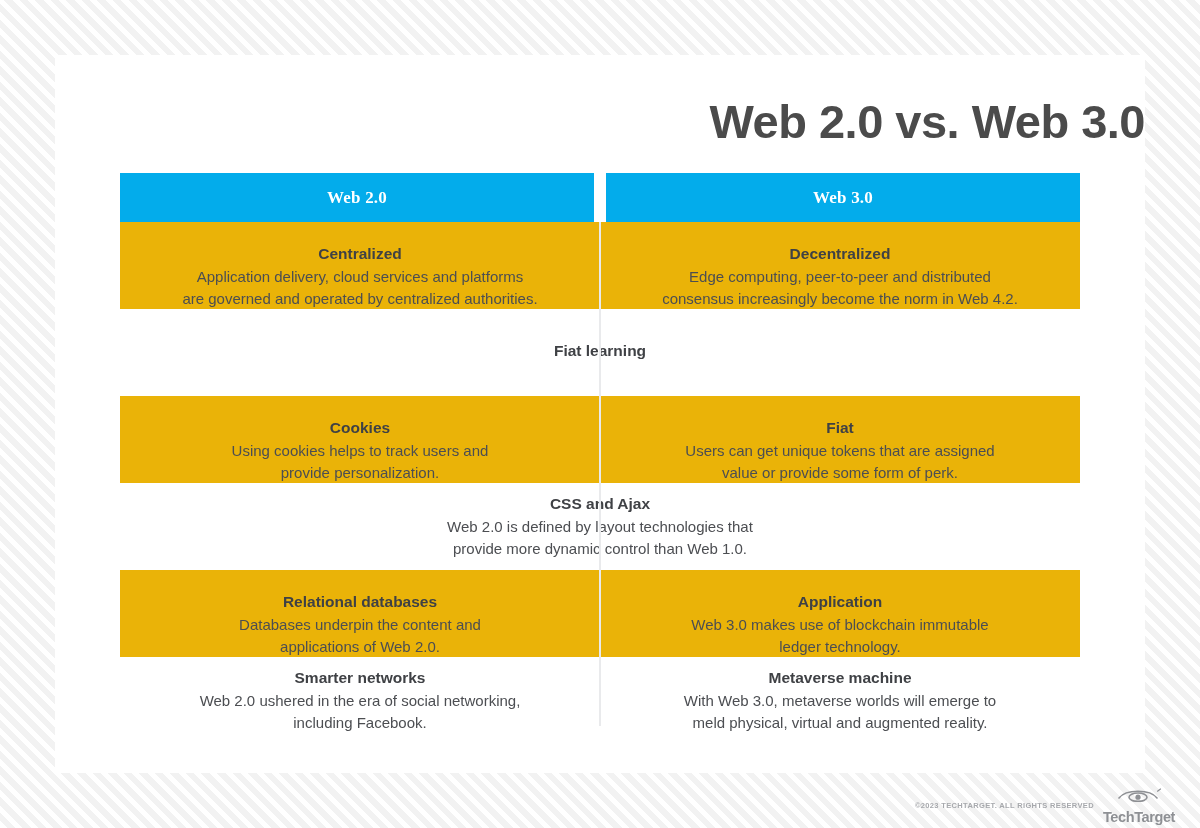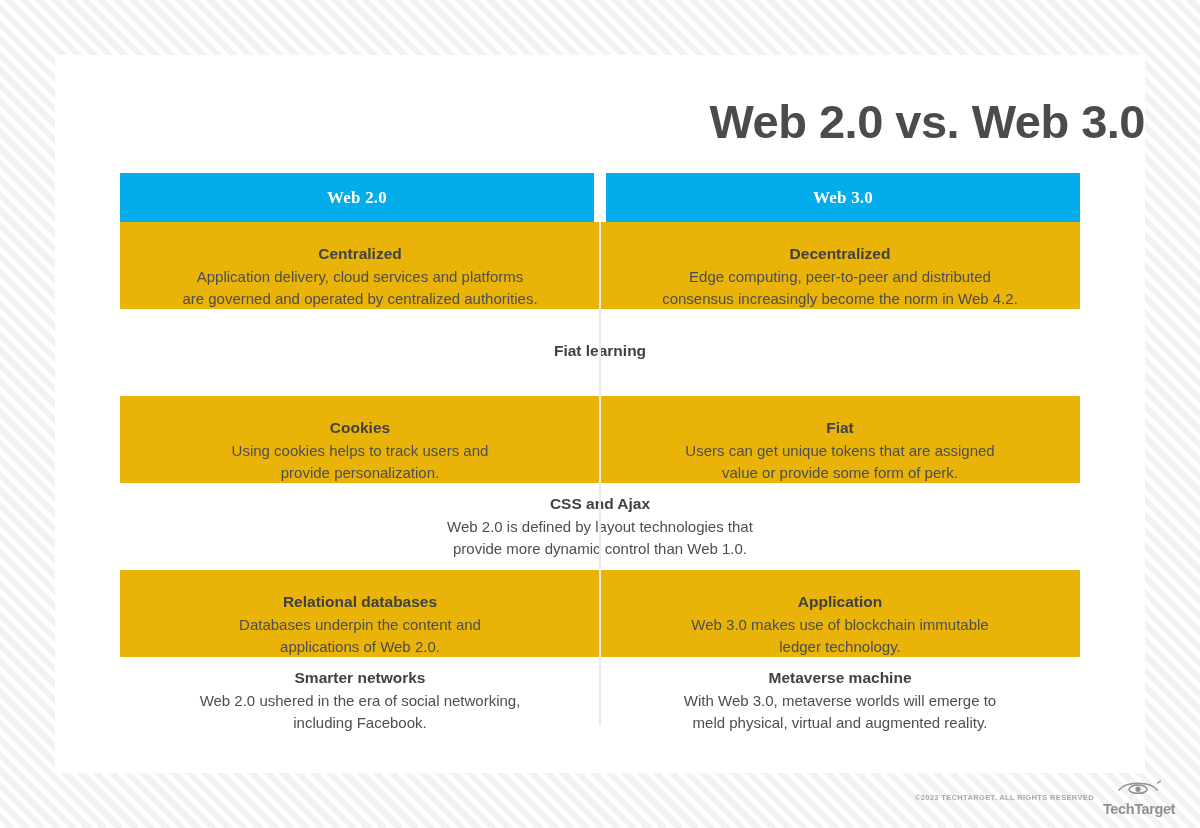--- a/index.html
+++ b/index.html
@@ -113,21 +113,21 @@
     color: #4c4e52;
     font-size: 15px;
     line-height: 1.42;
     white-space: pre-line;
   }
 
   
   #footer {
     position: absolute;
     right: 25px;
-    bottom: 12px;
+    bottom: 4px;
     display: flex;
     align-items: center;
     gap: 9px;
   }
   #copyright {
     color: #a7a9ad;
     font-size: 7.5px;
     font-weight: bold;
     letter-spacing: 0.35px;
     white-space: nowrap;

